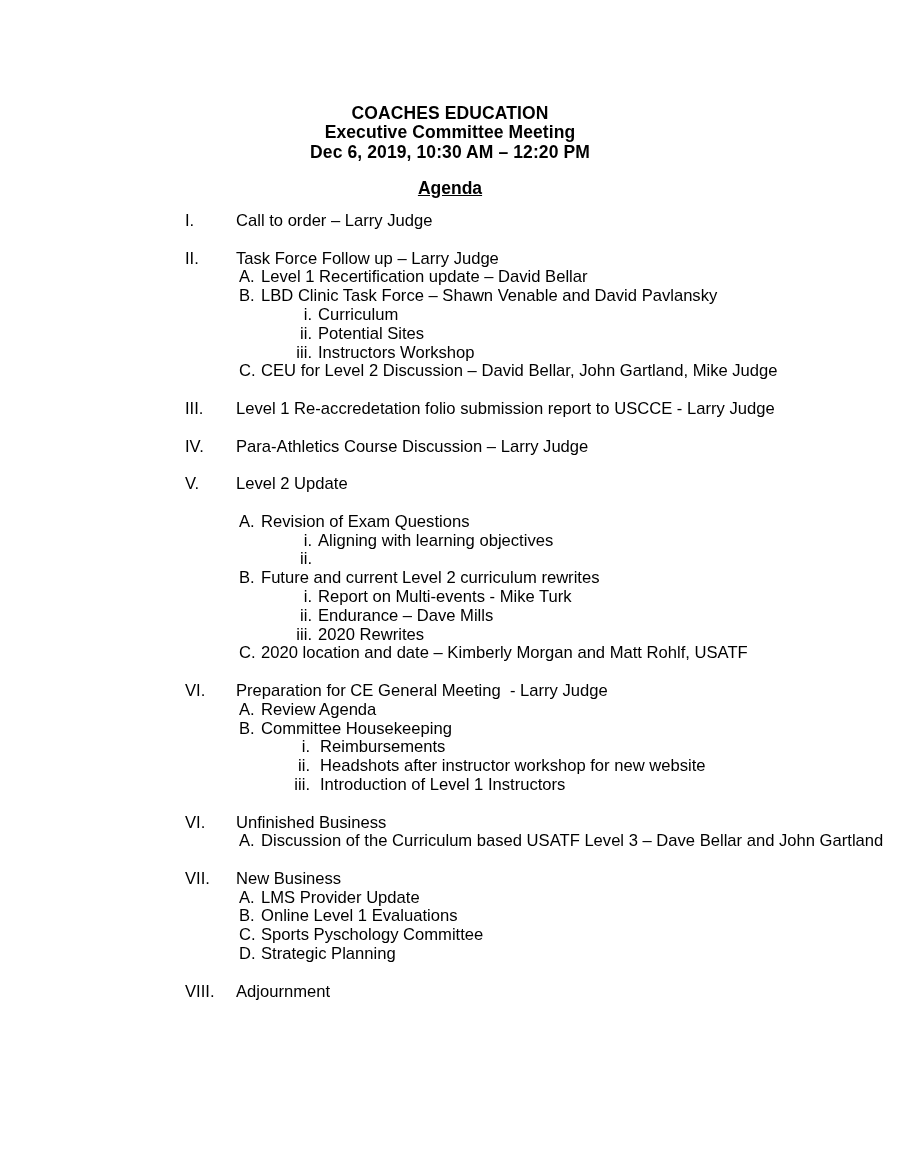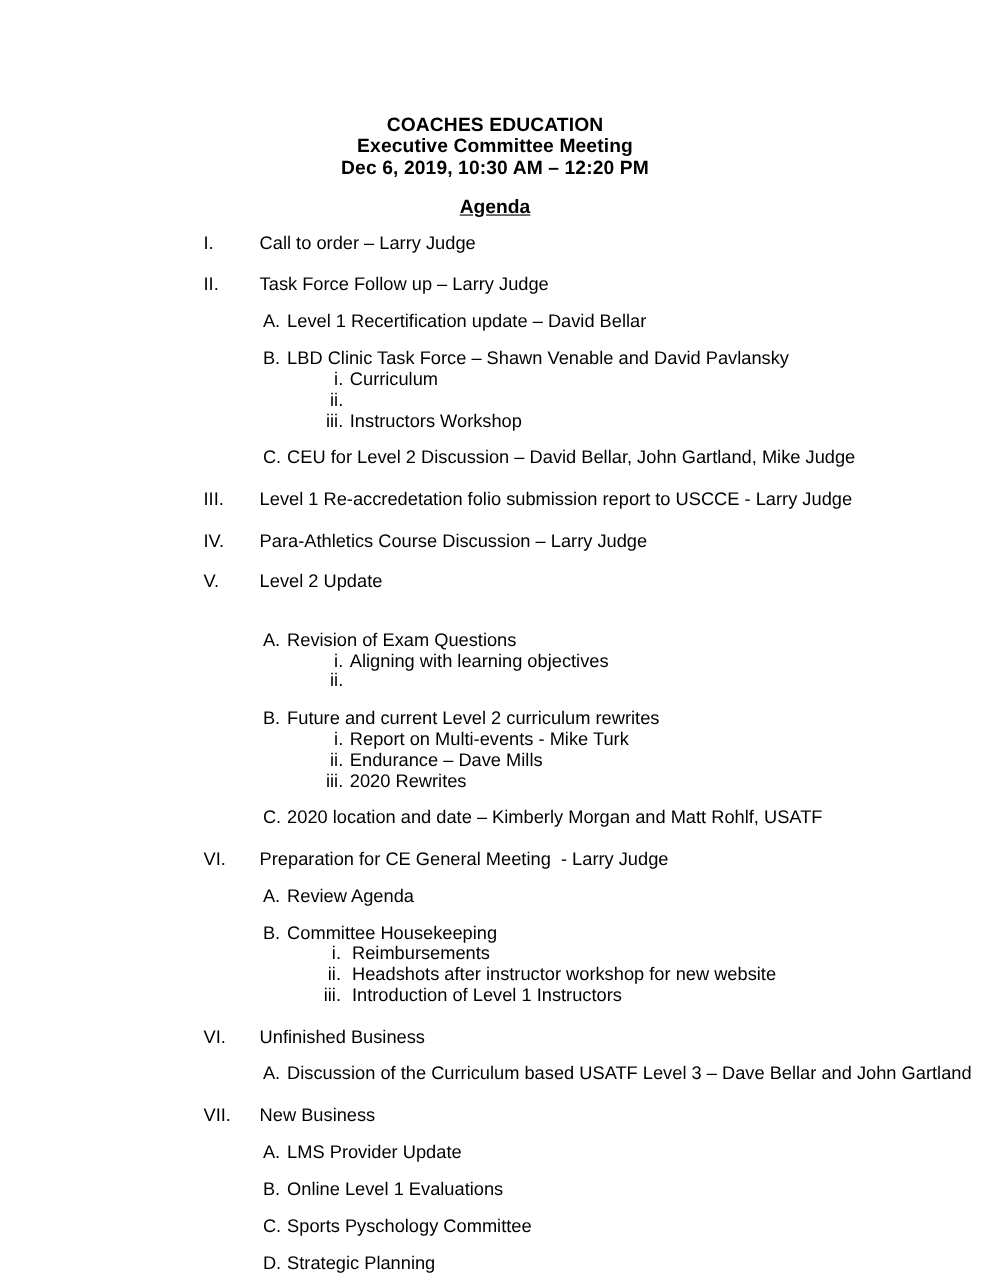--- a/index.html
+++ b/index.html
@@ -88,21 +88,20 @@
   }
   .item-l2 > .marker {
     position: absolute;
     left: 239px;
     top: 0;
     text-align: left;
   }
   .item-l2 > .txt {
     display: block;
     white-space: pre-wrap;
-    margin-top: 15px;
   }
 
   
   .item-l3 {
     position: relative;
     padding-left: 318px;
     min-height: 18.8px;
   }
   .item-l3 > .marker {
     position: absolute;
@@ -164,20 +163,21 @@
       <div class="item-l2">
         <span class="marker">B.</span>
         <span class="txt">LBD Clinic Task Force – Shawn Venable and David Pavlansky</span>
       </div>
       <div class="item-l3">
         <span class="marker">i.</span>
         <span class="txt">Curriculum</span>
       </div>
       <div class="item-l3">
         <span class="marker">ii.</span>
+        <span class="txt">Potential Sites</span>
       </div>
       <div class="item-l3">
         <span class="marker">iii.</span>
         <span class="txt">Instructors Workshop</span>
       </div>
       <div class="item-l2">
         <span class="marker">C.</span>
         <span class="txt">CEU for Level 2 Discussion – David Bellar, John Gartland, Mike Judge</span>
       </div>
       <div class="gap"></div>

